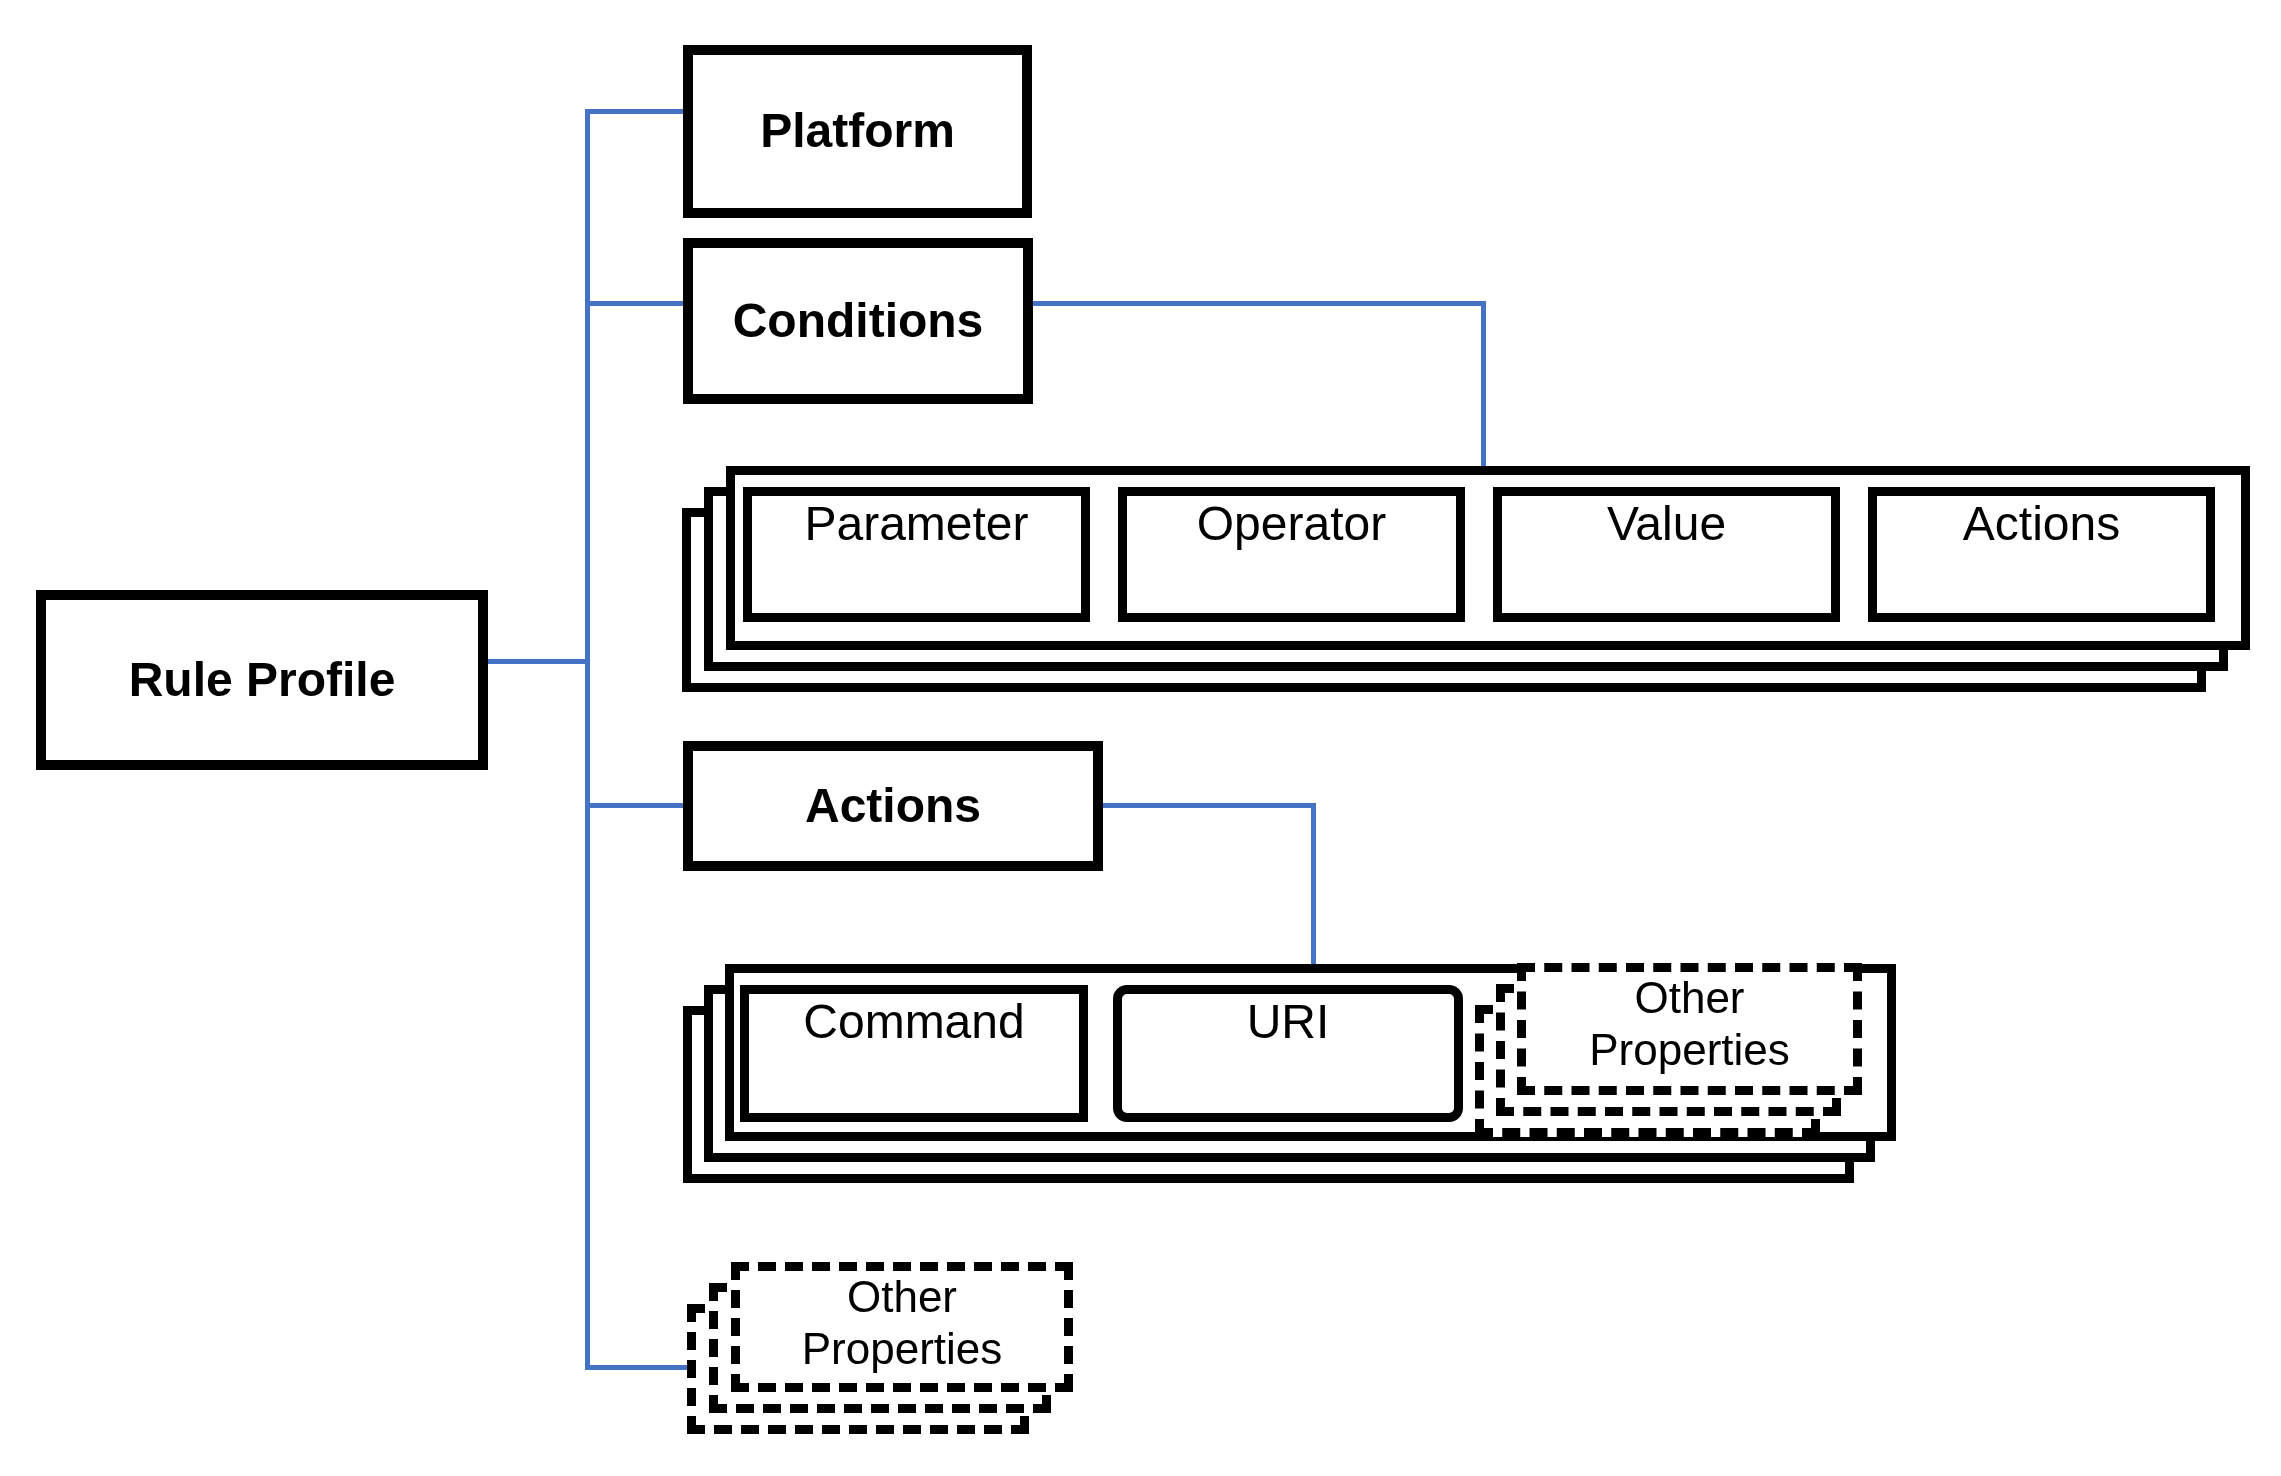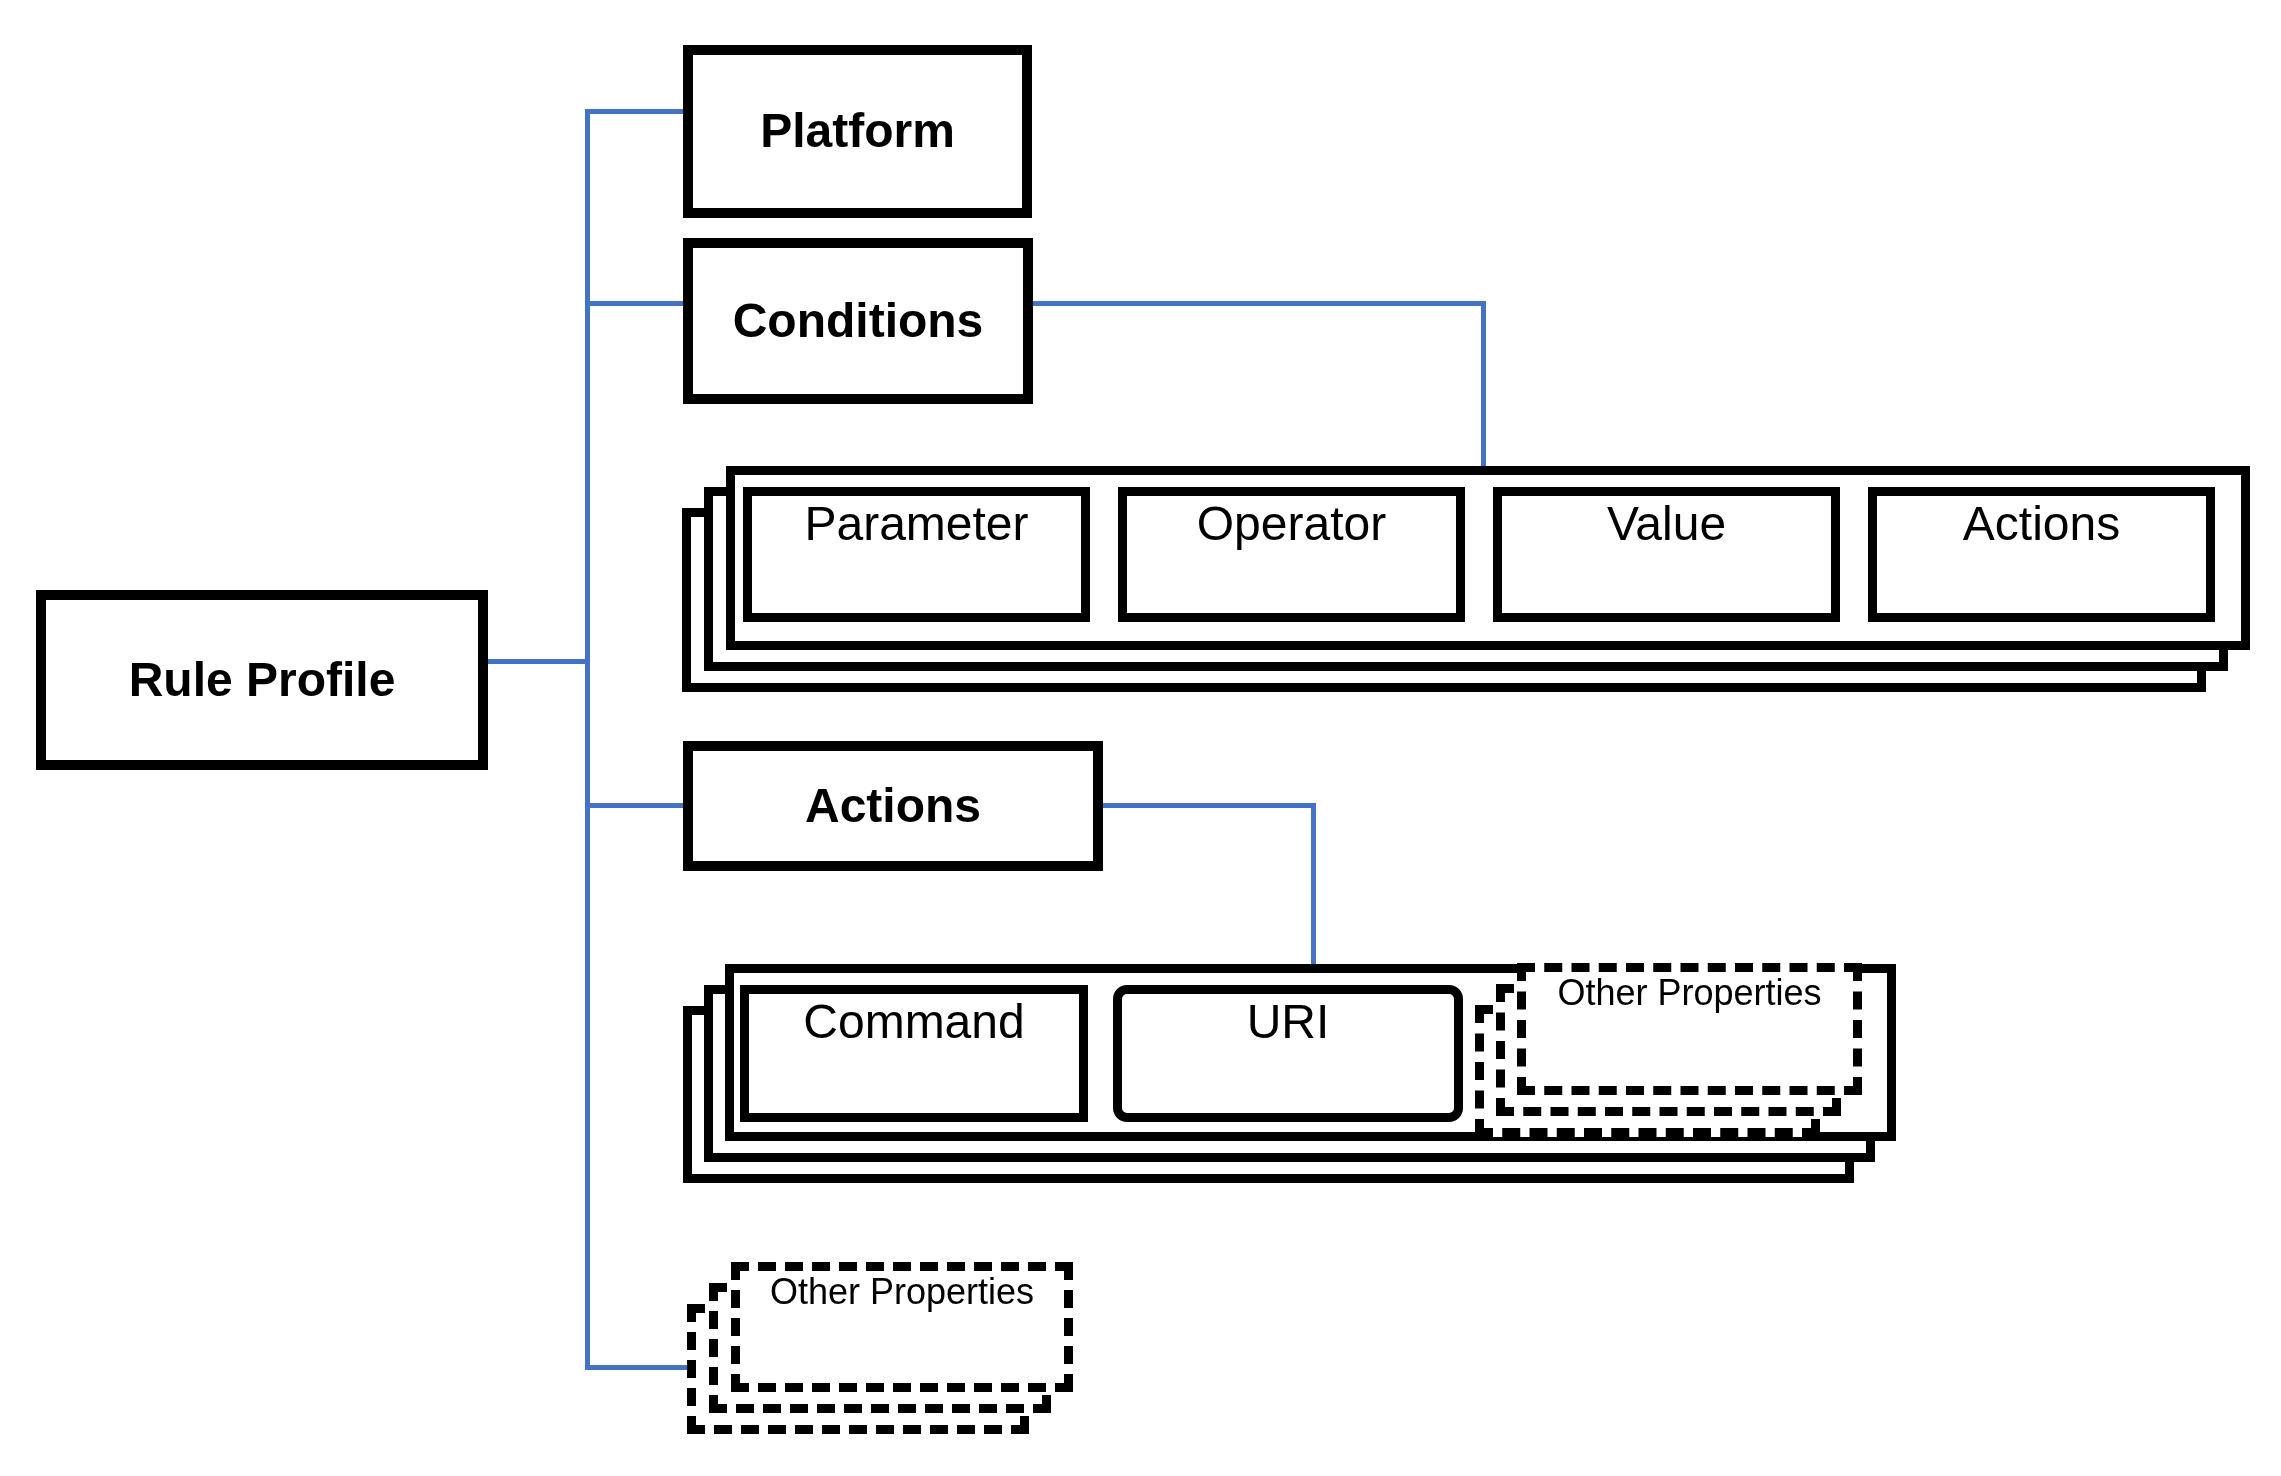--- a/index.html
+++ b/index.html
@@ -49,21 +49,21 @@
     display: flex;
     align-items: flex-start;
     justify-content: center;
     font-weight: normal;
     font-size: 48px;
     color: var(--ink);
     text-align: center;
   }
   .dashed {
     border-style: dashed;
-    font-size: 36px;
+    font-size: 44px;
     line-height: 1.18;
     padding: 0 14px;
   }
 </style>
 </head>
 <body>
 
 <div class="diagram">
 
   <div class="line" style="left:585px; top:109px; width:5px; height:1261px;"></div>

